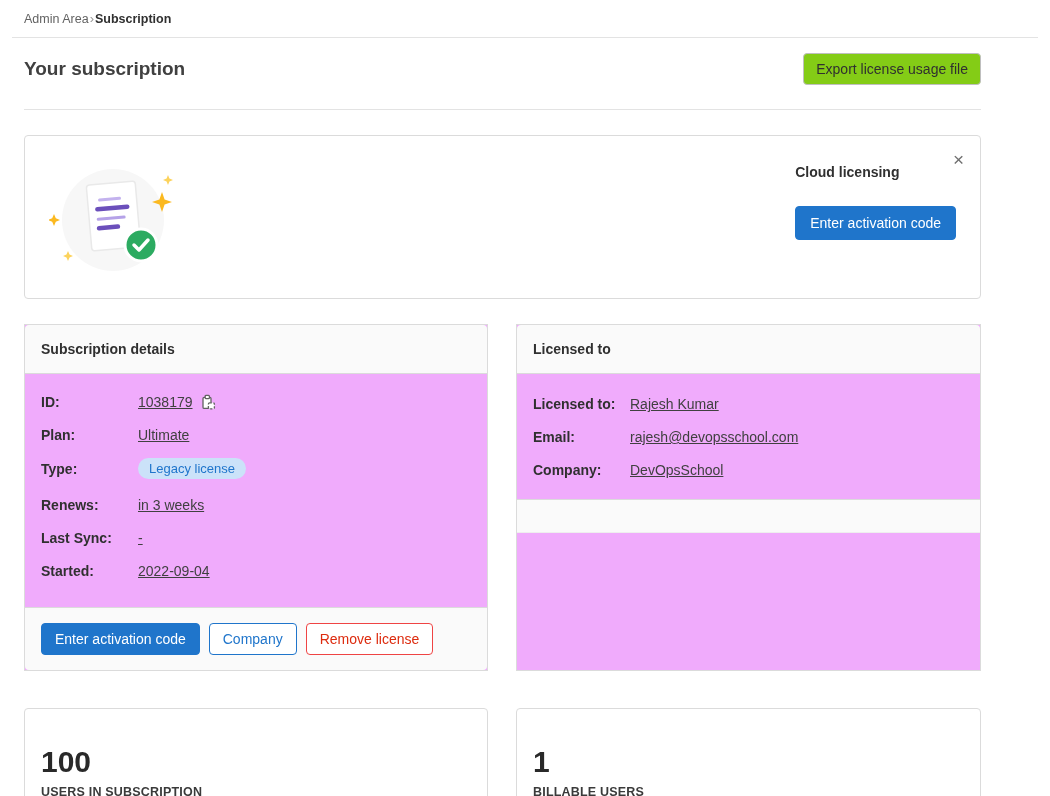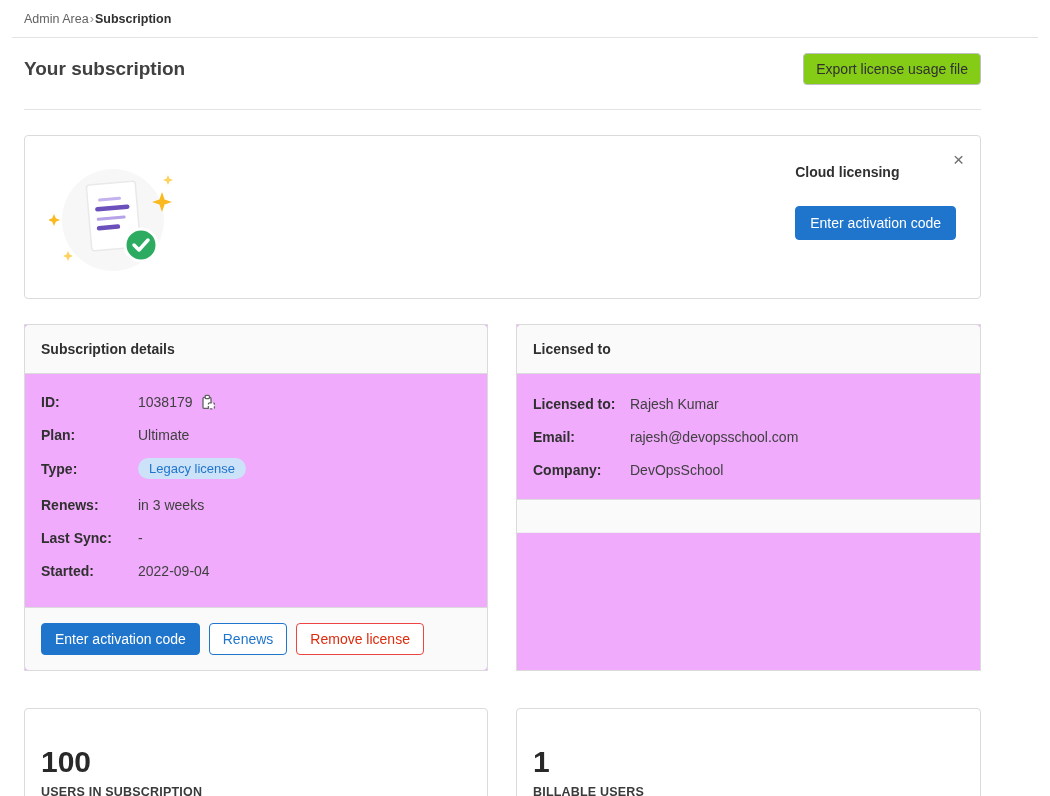--- a/index.html
+++ b/index.html
@@ -37,21 +37,21 @@
 
   
   .cards-grid { display:grid; grid-template-columns:464px 465px; column-gap:28px; margin-top:25px; }
   .card { border:1px solid #dbdbdb; border-radius:0; height:347px; display:flex; flex-direction:column; background:#f0abfc; }
   .card-header { background:#fafafa; border-bottom:1px solid #dbdbdb; border-radius:4px 4px 0 0;
     padding:16px; font-size:14px; font-weight:600; }
   .card-body { padding:18px 16px 8px; }
   .info-row { display:flex; align-items:center; min-height:20px; margin-bottom:13px; font-size:14px; }
   .info-row.tall { margin-bottom:16px; }
   .info-label { width:97px; font-weight:600; flex:0 0 auto; }
-  .info-value { color:#404040; display:flex; align-items:center; }
+  .info-value { color:#404040; display:flex; align-items:center;text-decoration:underline; }
   .badge-info { background:#cbe2f9; color:#1f75cb; border-radius:11px; padding:3px 11px; font-size:13px; }
   .copy-btn { background:none; border:none; cursor:pointer; margin-left:7px; display:inline-flex; padding:0; }
   .card-footer { background:#fafafa; border-top:1px solid #dbdbdb; border-radius:0 0 4px 4px;
     padding:15px 16px; display:flex; gap:9px; margin-top:auto; }
   .btn-footer { padding:7px 13px; }
   .btn-outline-blue { background:#fff; border:1px solid #1f75cb; color:#1f75cb; }
   .btn-outline-red { background:#fff; border:1px solid #ef4444; color:#dd2b0e; }
 
   .licensed-body { padding:20px 16px 0; height:126px; border-bottom:1px solid #dbdbdb; }
   .empty-strip { height:33px; background:#fafafa; border-bottom:1px solid #efefef; }
@@ -137,21 +137,21 @@
           <span class="info-label">Last Sync:</span>
           <span class="info-value">-</span>
         </div>
         <div class="info-row">
           <span class="info-label">Started:</span>
           <span class="info-value">2022-09-04</span>
         </div>
       </div>
       <div class="card-footer">
         <button class="btn btn-primary btn-footer">Enter activation code</button>
-        <button class="btn btn-outline-blue btn-footer">Renews</button>
+        <button class="btn btn-outline-blue btn-footer">Company</button>
         <button class="btn btn-outline-red btn-footer">Remove license</button>
       </div>
     </section>
 
     <section class="card">
       <div class="card-header">Licensed to</div>
       <div class="licensed-body">
         <div class="info-row">
           <span class="info-label">Licensed to:</span>
           <span class="info-value">Rajesh Kumar</span>

